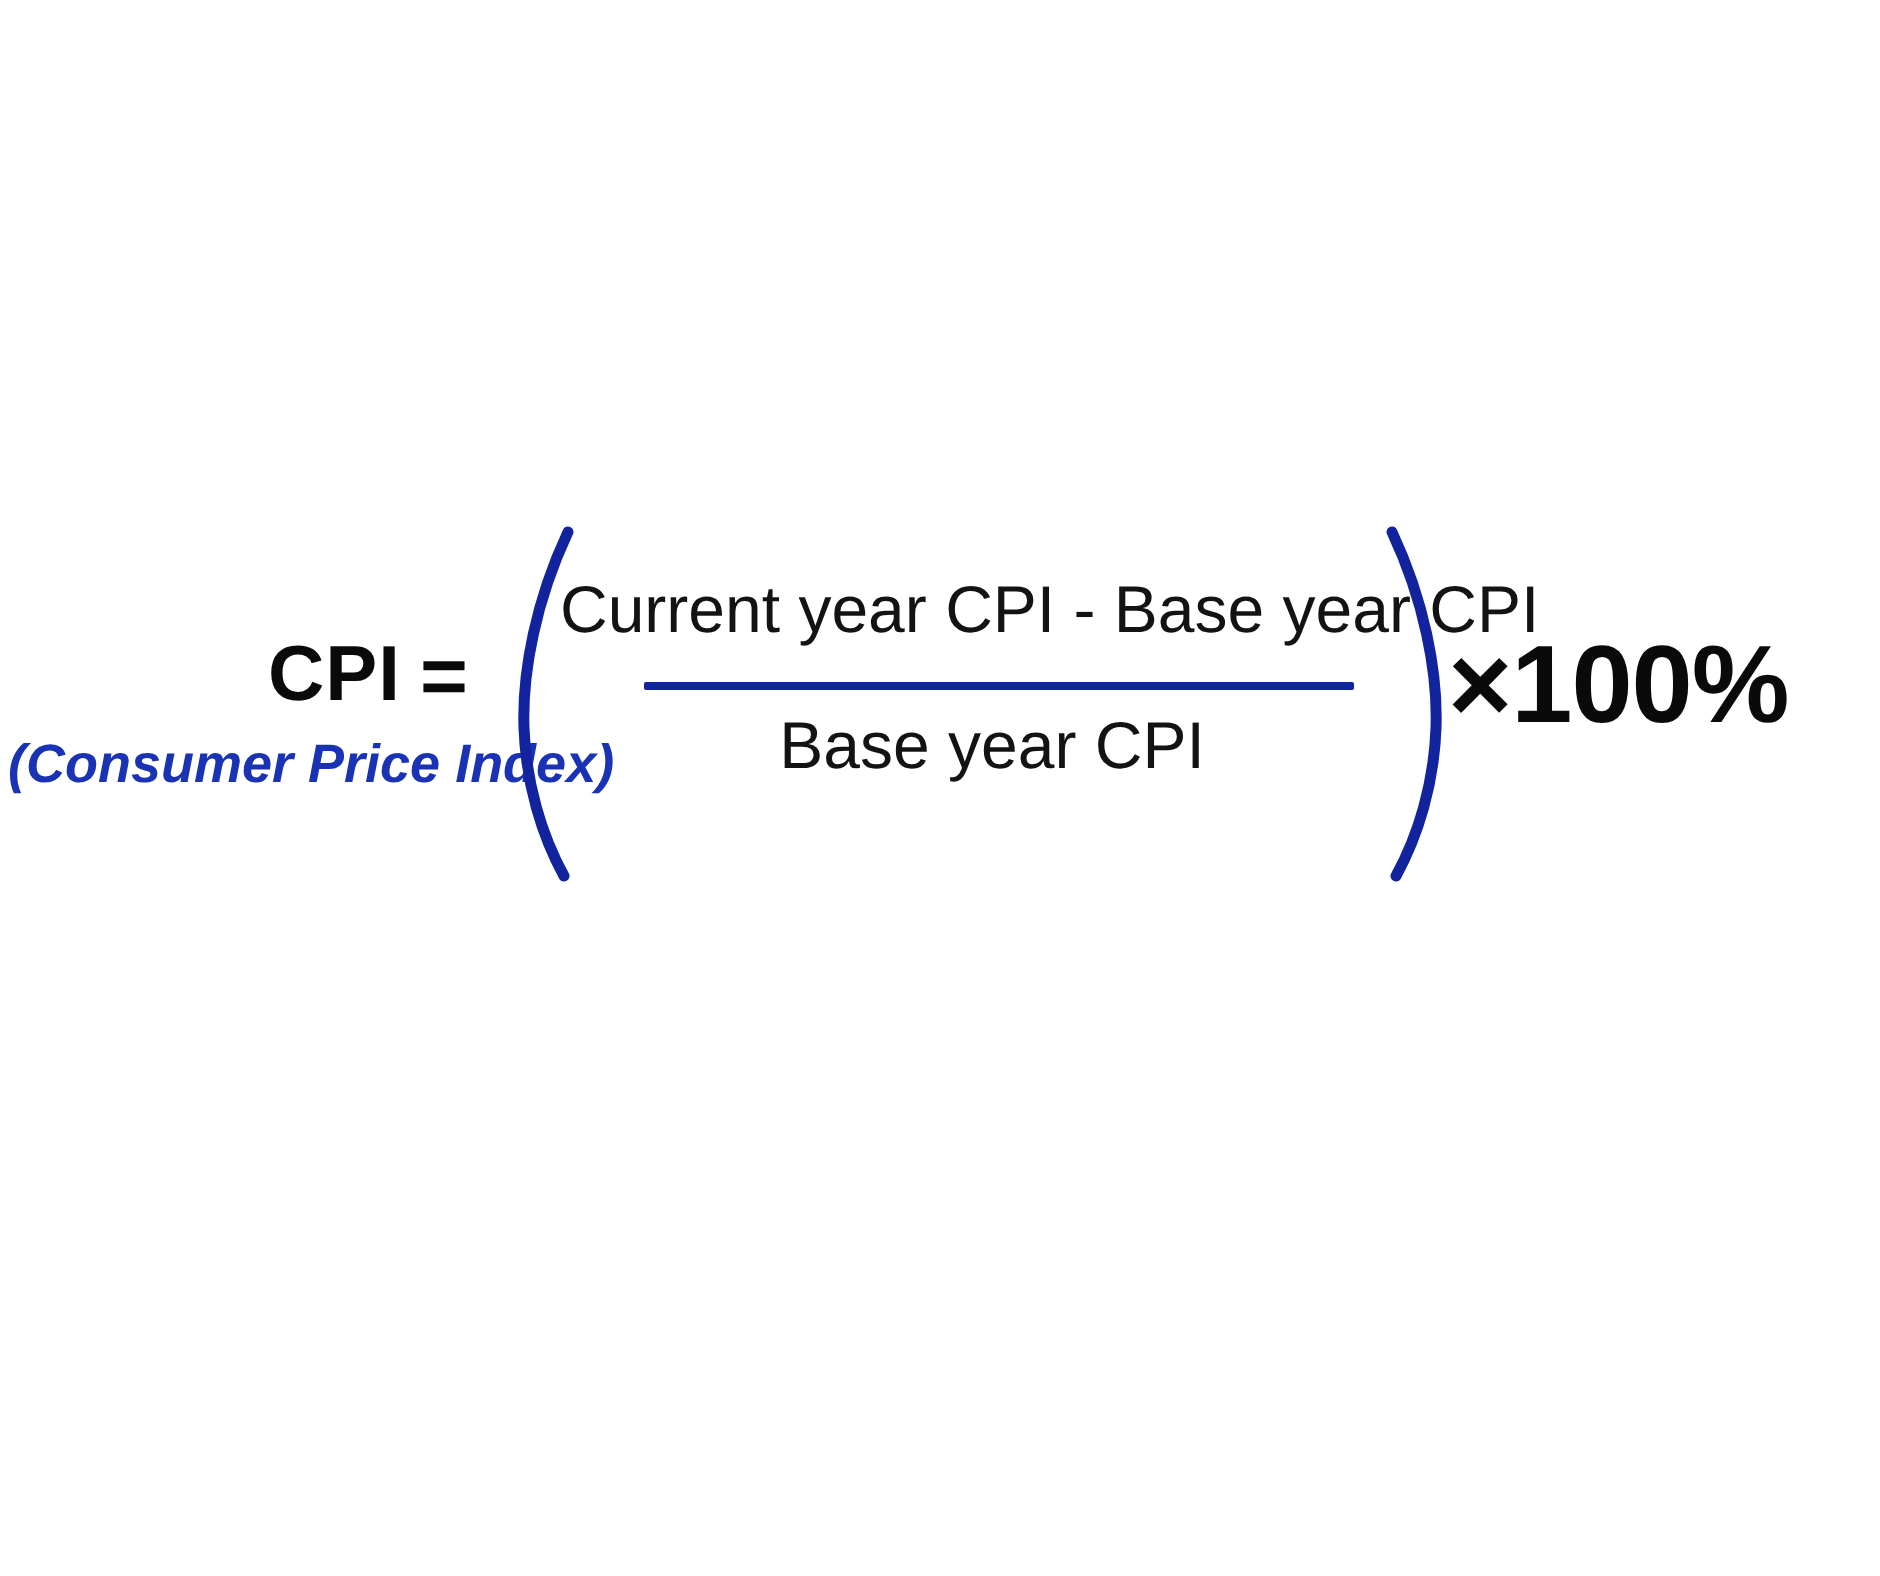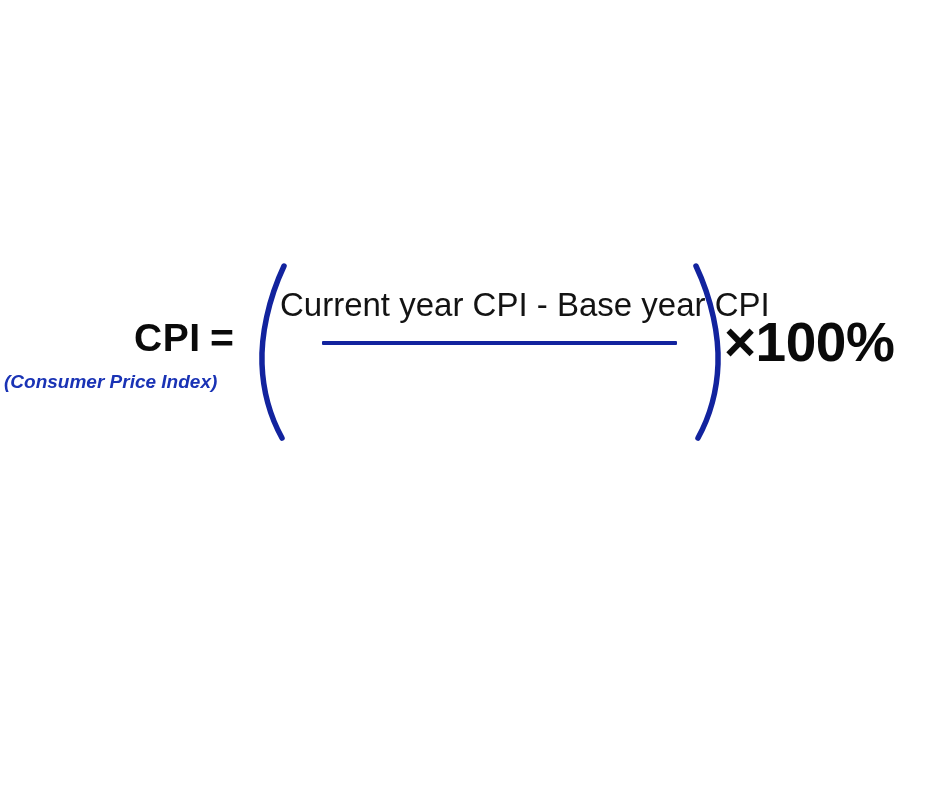--- a/index.html
+++ b/index.html
@@ -54,21 +54,21 @@
     font-weight: bold;
     color: #0a0a0a;
     line-height: 44px;
     white-space: nowrap;
   }
 
   .cpi-expansion {
     position: absolute;
     left: 4px;
     top: 52px;
-    font-size: 19px;
+    font-size: 27px;
     font-style: italic;
     font-weight: 600;
     color: #1a33b5;
     line-height: 28px;
     white-space: nowrap;
   }
 
   
   .paren {
     position: absolute;
@@ -148,20 +148,21 @@
 
   <div class="paren paren-left">
     <svg width="52" height="180" viewBox="0 0 52 180" xmlns="http://www.w3.org/2000/svg">
       <path d="M 32 4 C 16 38, 9 74, 10 102 C 11 130, 19 156, 30 176" stroke="#12239e" stroke-width="5.5" fill="none" stroke-linecap="round"></path>
     </svg>
   </div>
 
   <div class="fraction">
     <div class="numerator">Current year CPI - Base year CPI</div>
     <div class="fraction-bar"></div>
+    <div class="denominator">Base year CPI</div>
   </div>
 
   <div class="paren paren-right">
     <svg width="52" height="180" viewBox="0 0 52 180" xmlns="http://www.w3.org/2000/svg">
       <path d="M 20 4 C 36 38, 43 74, 42 102 C 41 130, 33 156, 22 176" stroke="#12239e" stroke-width="5.5" fill="none" stroke-linecap="round"></path>
     </svg>
   </div>
 
   <span class="multiplier">×100%</span>
 

